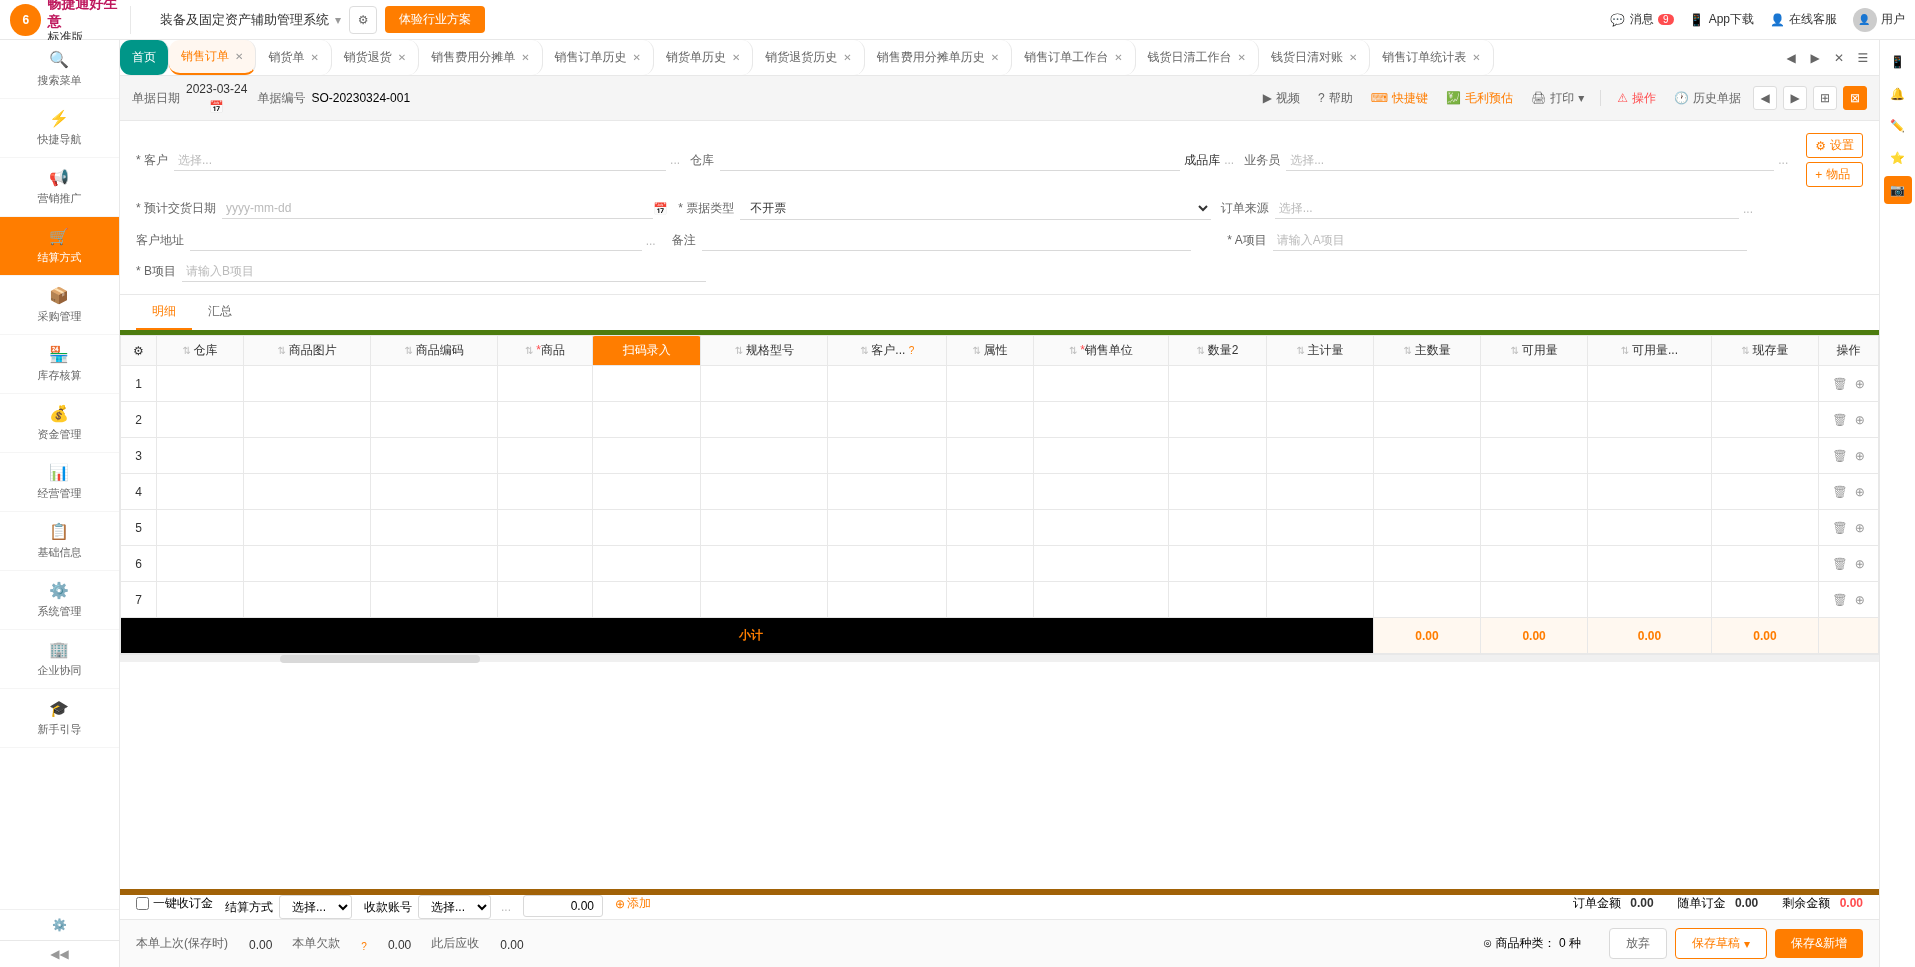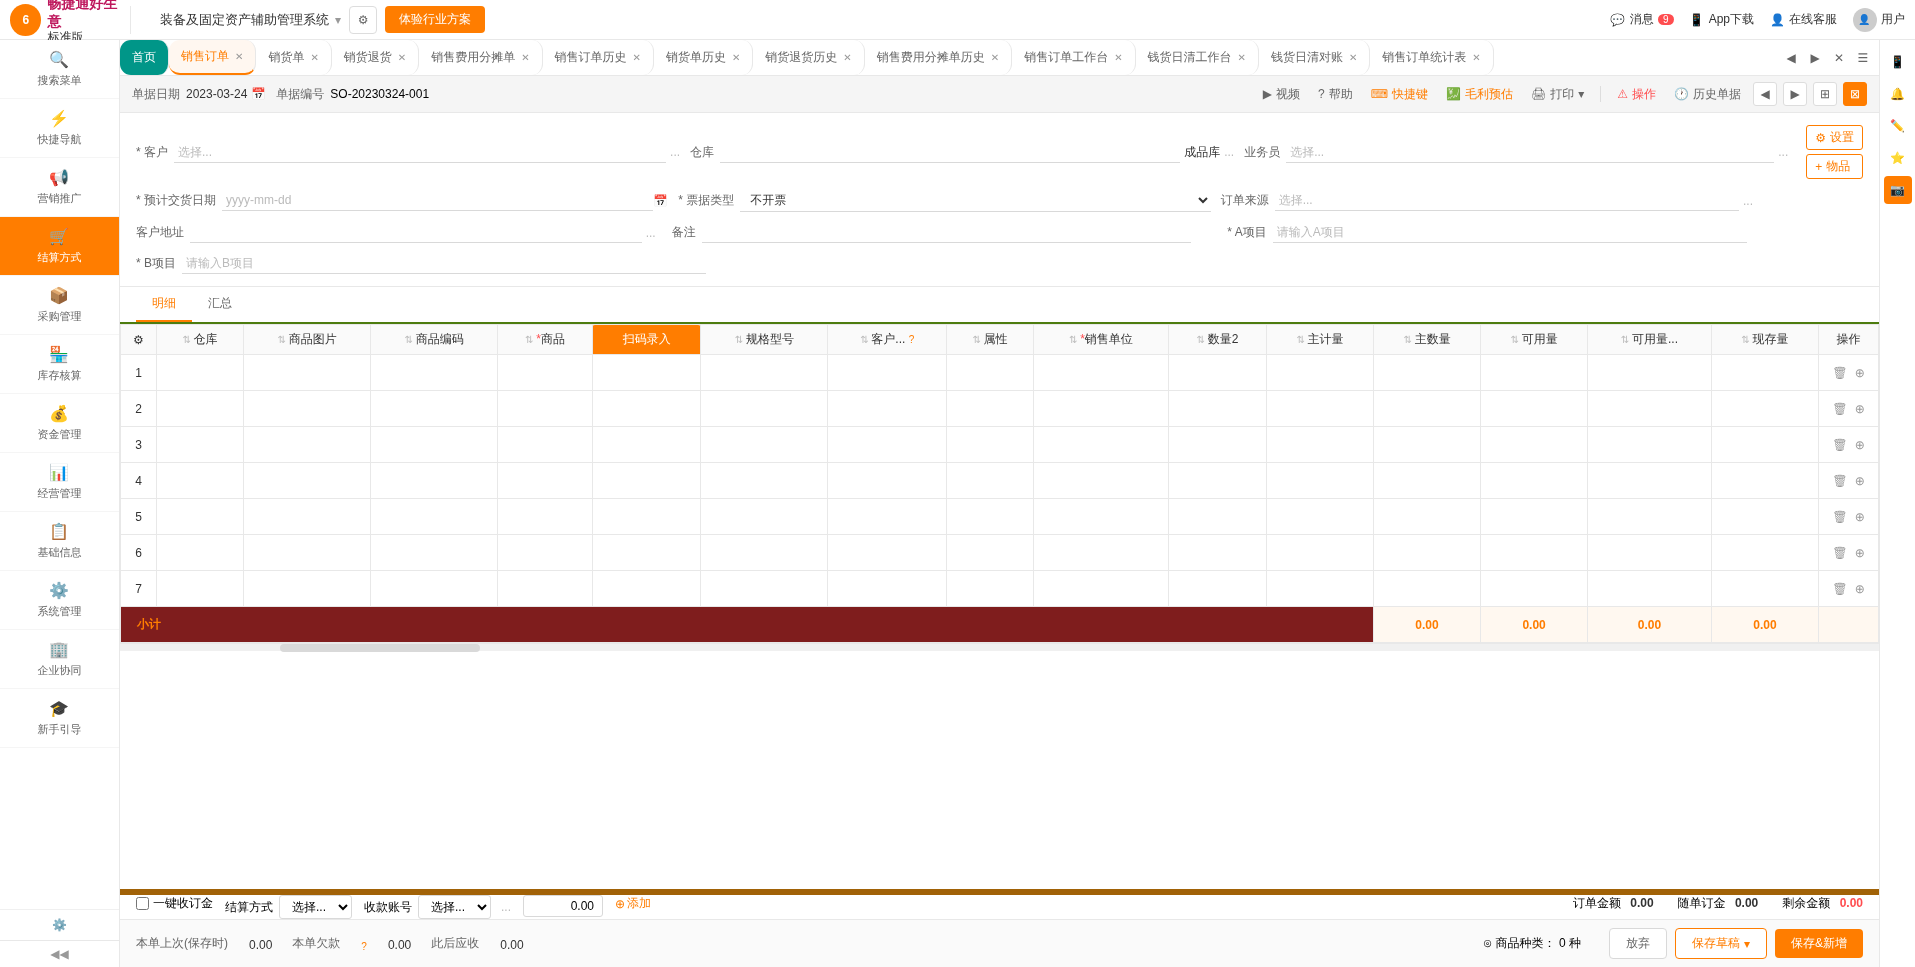--- a/index.html
+++ b/index.html
@@ -230,20 +230,21 @@
       display: flex;
       align-items: center;
       gap: 6px;
     }
     .toolbar-label { color: #666; }
     .toolbar-field {
       display: flex;
       align-items: center;
       gap: 4px;
       color: #333;
+      flex-direction: column;
     }
     .toolbar-btn {
       display: flex;
       align-items: center;
       gap: 4px;
       cursor: pointer;
       color: #666;
       padding: 2px 6px;
       border-radius: 3px;
     }
@@ -275,21 +276,21 @@
       outline: none;
       color: #333;
     }
     .date-icon { color: #999; cursor: pointer; }
 
     
     .detail-tabs {
       display: flex;
       align-items: center;
       padding: 0 16px;
-      border-bottom: 2px solid #4d7c0f;
+      border-bottom: 5px solid #4d7c0f;
       background: white;
       flex-shrink: 0;
     }
     .detail-tab {
       padding: 8px 16px;
       cursor: pointer;
       color: #666;
       border-bottom: 2px solid transparent;
       font-size: 13px;
     }
@@ -1048,21 +1049,21 @@
                 <td></td>
                 <td></td>
               <td></td>
               <td class="col-actions">
                 <span class="action-btn">🗑</span>
                 <span class="action-btn">⊕</span>
               </td>
             </tr>
 
             <tr class="subtotal-row">
-              <td colspan="12" style="text-align:left; padding-left:16px; background:#7f1d1d;">
+              <td colspan="12" style="text-align:center; padding-left:16px; background:#000000;">
                 <span class="subtotal-label">小计</span>
               </td>
               <td style="background:#fff8f0; color:#ff7d00; font-weight:bold;">0.00</td>
               <td style="background:#fff8f0; color:#ff7d00; font-weight:bold;">0.00</td>
               <td style="background:#fff8f0; color:#ff7d00; font-weight:bold;">0.00</td>
               <td style="background:#fff8f0; color:#ff7d00; font-weight:bold;">0.00</td>
               <td style="background:#fff8f0;"></td>
             </tr>
           </tbody>
         </table>

